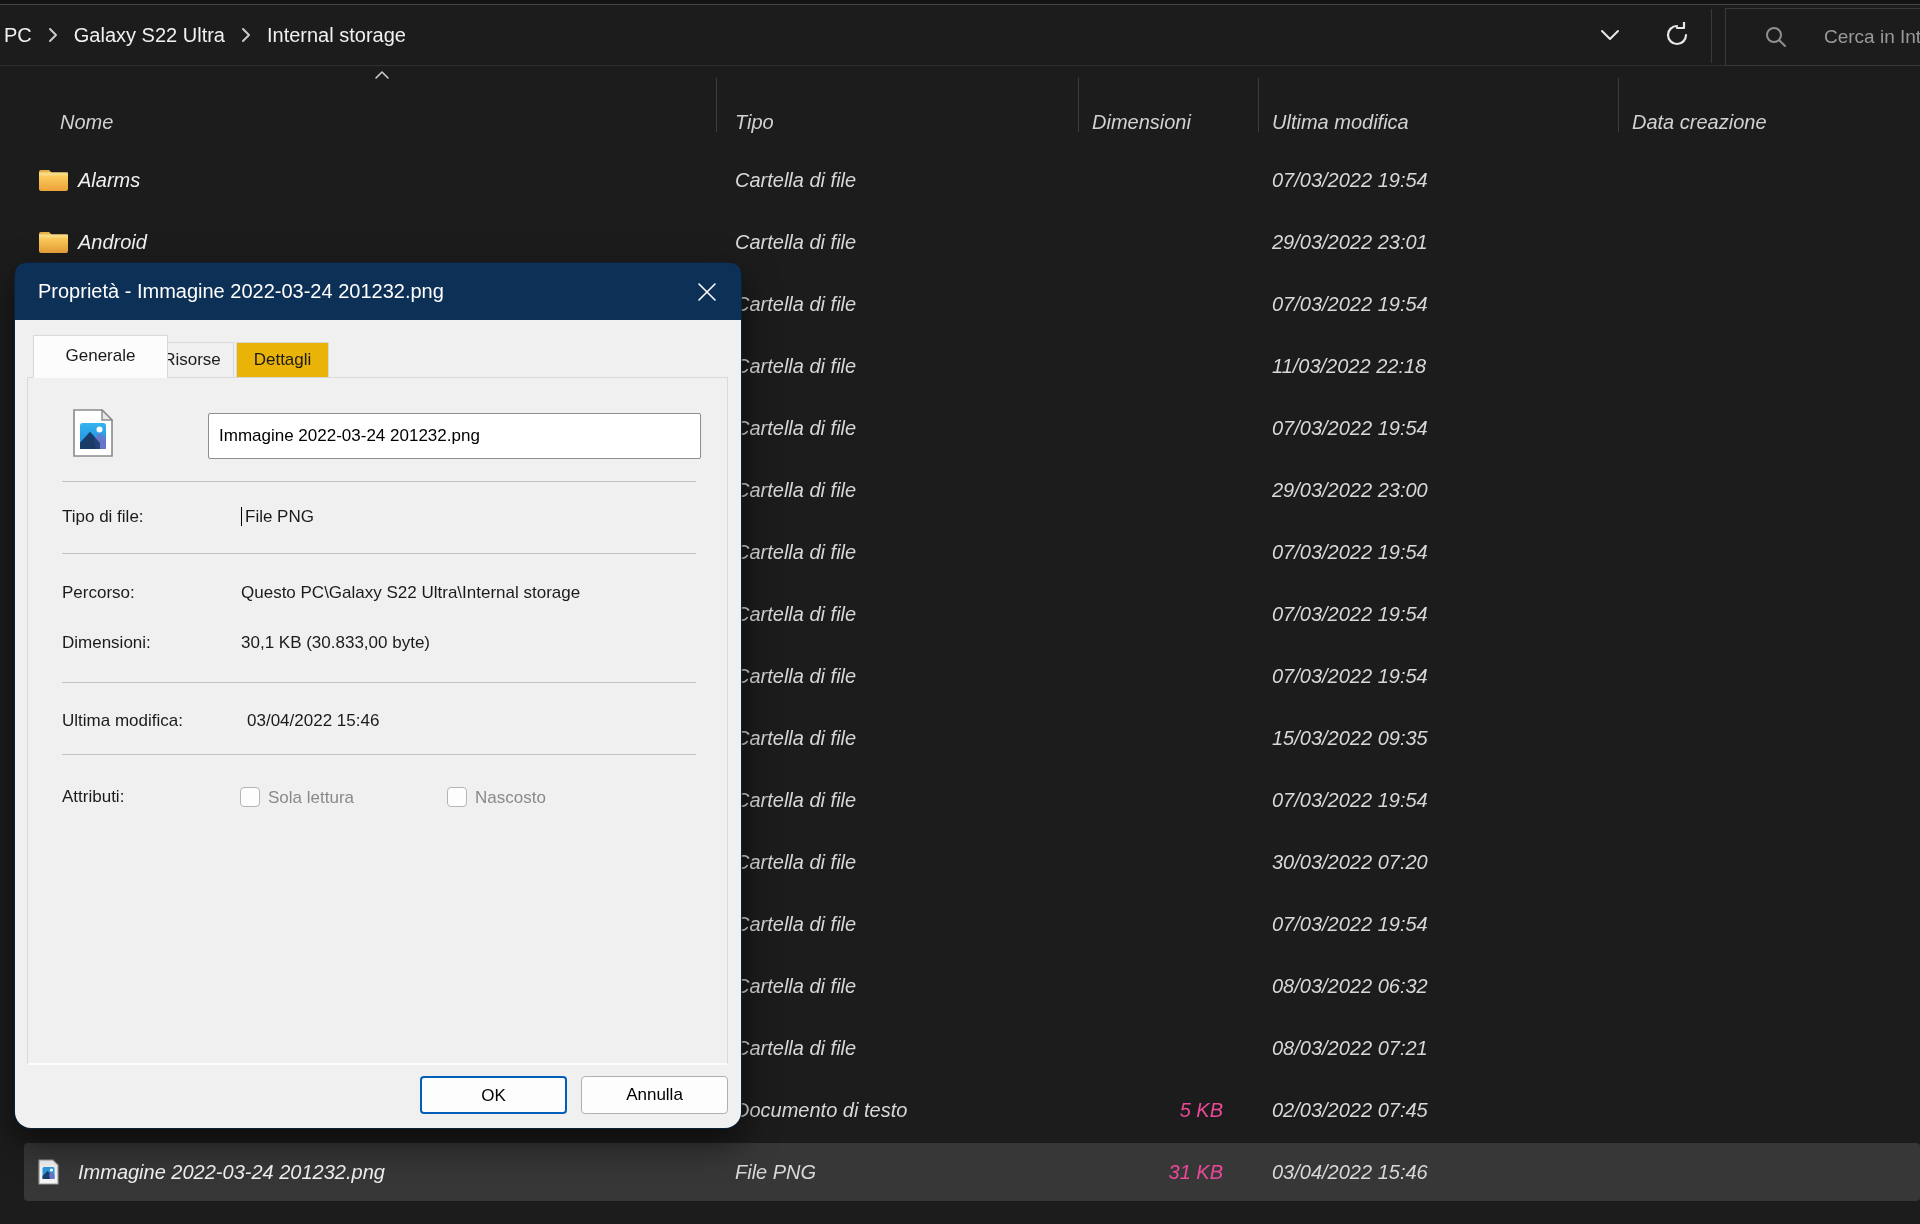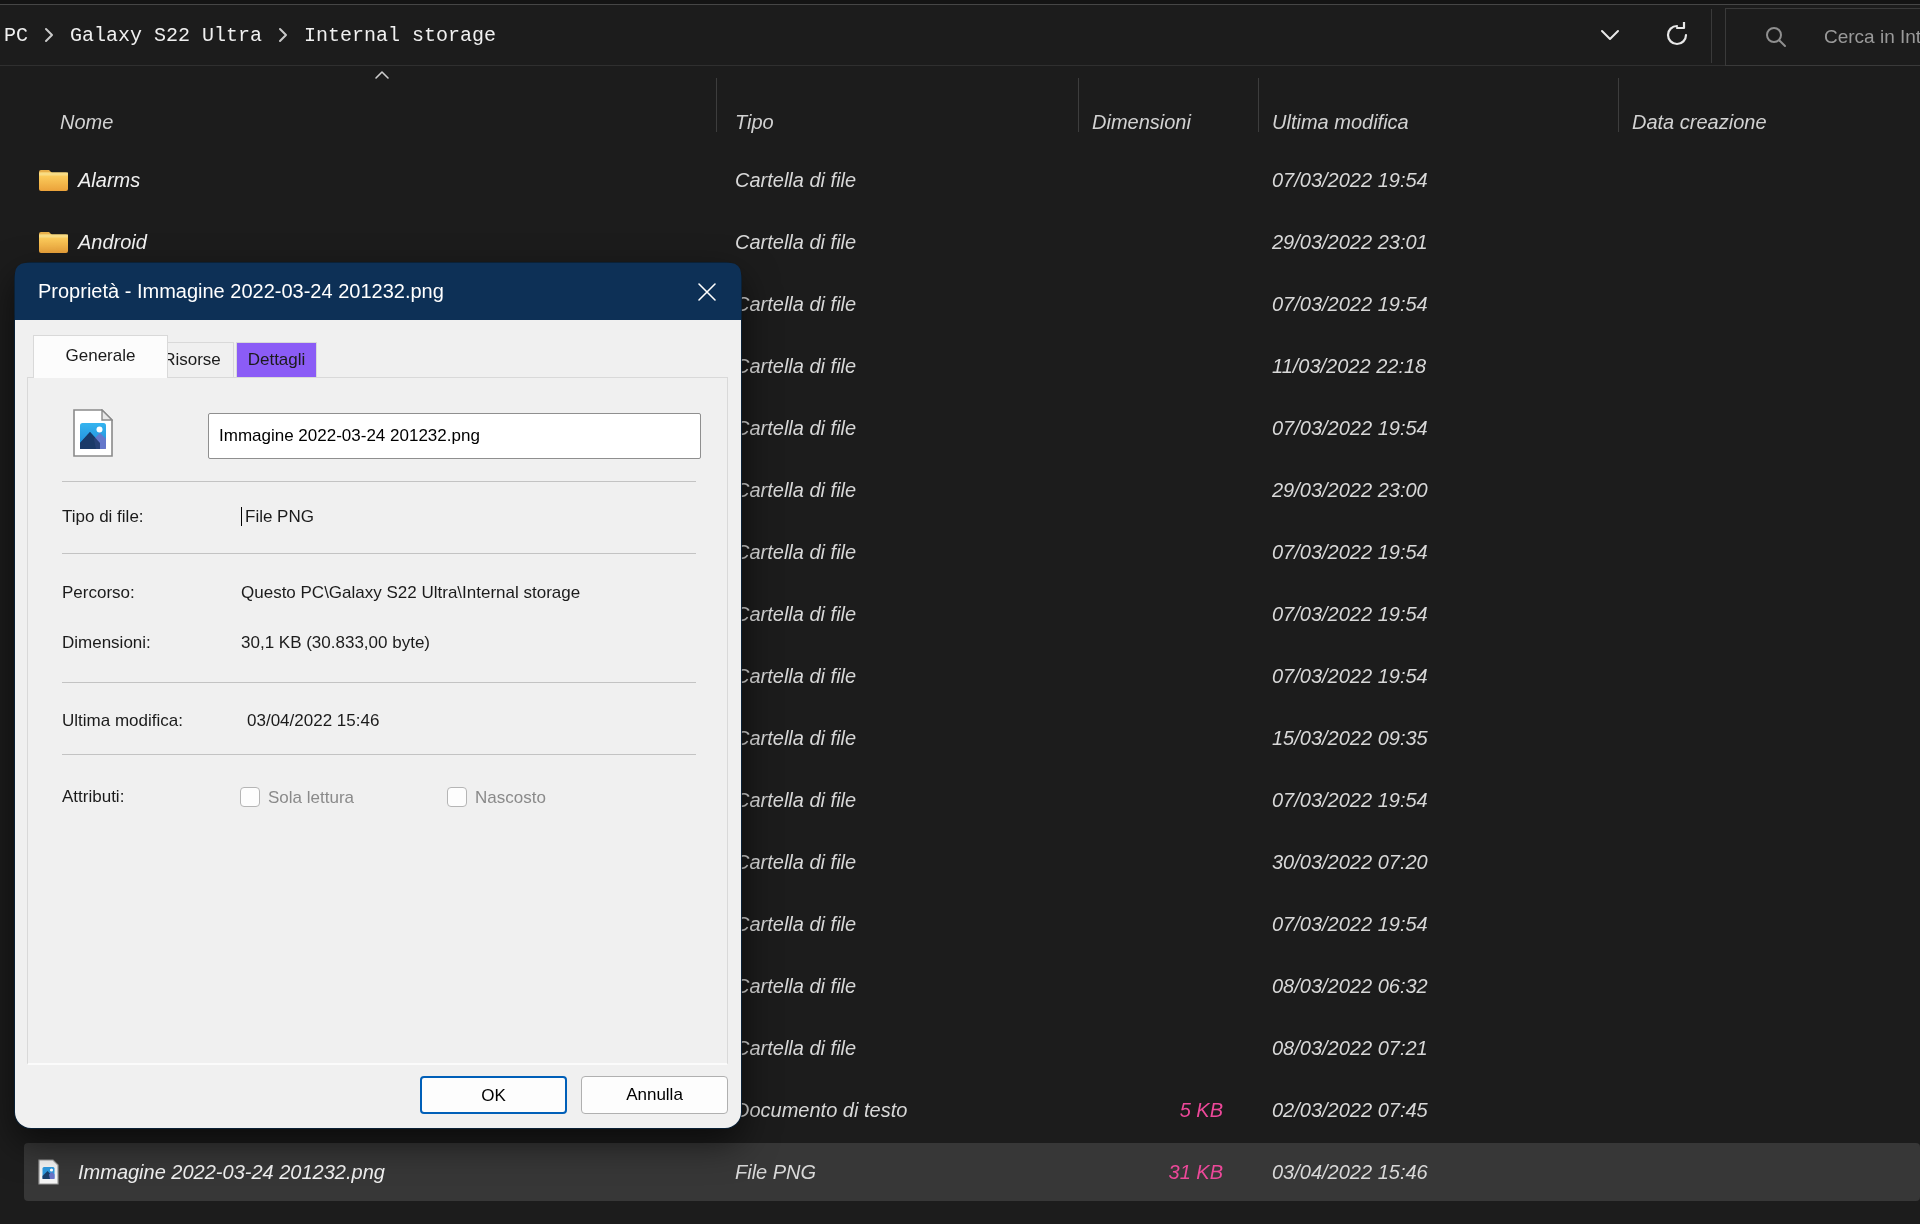--- a/index.html
+++ b/index.html
@@ -5,21 +5,21 @@
   html,body{margin:0;padding:0;}
   body{
     width:1920px;height:1224px;overflow:hidden;position:relative;
     background:#1c1c1c;font-family:"Liberation Sans", sans-serif;
     -webkit-font-smoothing:antialiased;
   }
   
   .top-strip{position:absolute;left:0;top:0;width:1920px;height:4px;background:#141414;border-bottom:1px solid #464646;}
   .address-bar{position:absolute;left:0;top:5px;width:1920px;height:60px;background:#1c1c1c;border-bottom:1px solid #2f2f2f;}
   .breadcrumb{position:absolute;left:2px;top:0;height:60px;display:flex;align-items:center;color:#f0f0f0;font-size:20px;}
-  .crumb{padding:0 2px;white-space:nowrap;cursor:default;font-family:Liberation Mono, monospace;}
+  .crumb{padding:0 2px;white-space:nowrap;cursor:default;}
   .crumb-sep{margin:0 14px;display:flex;align-items:center;}
   .icon-btn{position:absolute;top:0;height:60px;width:44px;display:flex;align-items:center;justify-content:center;color:#e8e8e8;}
   .addr-divider{position:absolute;left:1711px;top:4px;height:54px;width:1px;background:#3a3a3a;}
   .search-box{position:absolute;left:1725px;top:3px;width:250px;height:56px;border:1px solid #3a3a3a;display:flex;align-items:center;}
   .search-box .mag{margin-left:38px;}
   .search-placeholder{color:#9a9a9a;font-size:19px;margin-left:36px;white-space:nowrap;}
   
   .list-header{position:absolute;left:0;top:65px;width:1920px;height:80px;color:#d2d2d2;font-size:20px;}
   .col-label{position:absolute;top:13px;height:80px;line-height:88px;white-space:nowrap;font-style:italic;}
   .col-sep{position:absolute;top:13px;height:54px;width:1px;background:#3d3d3d;}
@@ -40,21 +40,21 @@
     background:#f0f0f0;border-radius:16px;z-index:10;
     box-shadow:0 0 0 1px rgba(10,34,58,.9), 0 14px 36px rgba(0,0,0,.6);
     font-size:17px;color:#1b1b1b;
   }
   .dlg-titlebar{position:absolute;left:0;top:0;right:0;height:57px;background:#0d3056;border-radius:10px 10px 0 0;}
   .dlg-title{position:absolute;left:23px;top:0;height:57px;line-height:57px;color:#ffffff;font-size:20px;white-space:nowrap;}
   .dlg-close{position:absolute;right:12px;top:8px;width:44px;height:42px;display:flex;align-items:center;justify-content:center;color:#ffffff;}
   .tab{position:absolute;box-sizing:border-box;border:1px solid #d9d9d9;text-align:center;color:#1b1b1b;}
   .tab.active{left:18px;top:72px;width:135px;height:43px;line-height:40px;background:#fcfcfc;border-bottom:none;z-index:3;}
   .tab.t1{left:135px;top:79px;width:84px;height:36px;line-height:34px;background:#f0f0f0;z-index:1;}
-  .tab.t2{left:221px;top:79px;width:81px;height:36px;line-height:34px;background:#8b5cf6;z-index:1;}
+  .tab.t2{left:221px;top:79px;width:93px;height:36px;line-height:34px;background:#eab308;z-index:1;}
   .tab-frame{position:absolute;left:12px;top:114px;width:701px;height:688px;box-sizing:border-box;
     border:1px solid #d9d9d9;border-bottom:2px solid #fbfbfb;background:#f0f0f0;z-index:2;}
   .dlg-body{position:absolute;left:0;top:0;right:0;bottom:0;z-index:4;}
   .big-icon{position:absolute;left:58px;top:146px;}
   .filename-input{
     position:absolute;left:193px;top:150px;width:493px;height:46px;box-sizing:border-box;
     border:1px solid #8f8f8f;background:#ffffff;font-family:"Liberation Sans",sans-serif;
     font-size:17px;color:#000;padding:0 10px;border-radius:2px;
   }
   .dlg-sep{position:absolute;left:47px;width:634px;height:1px;background:#c3c3c3;}

